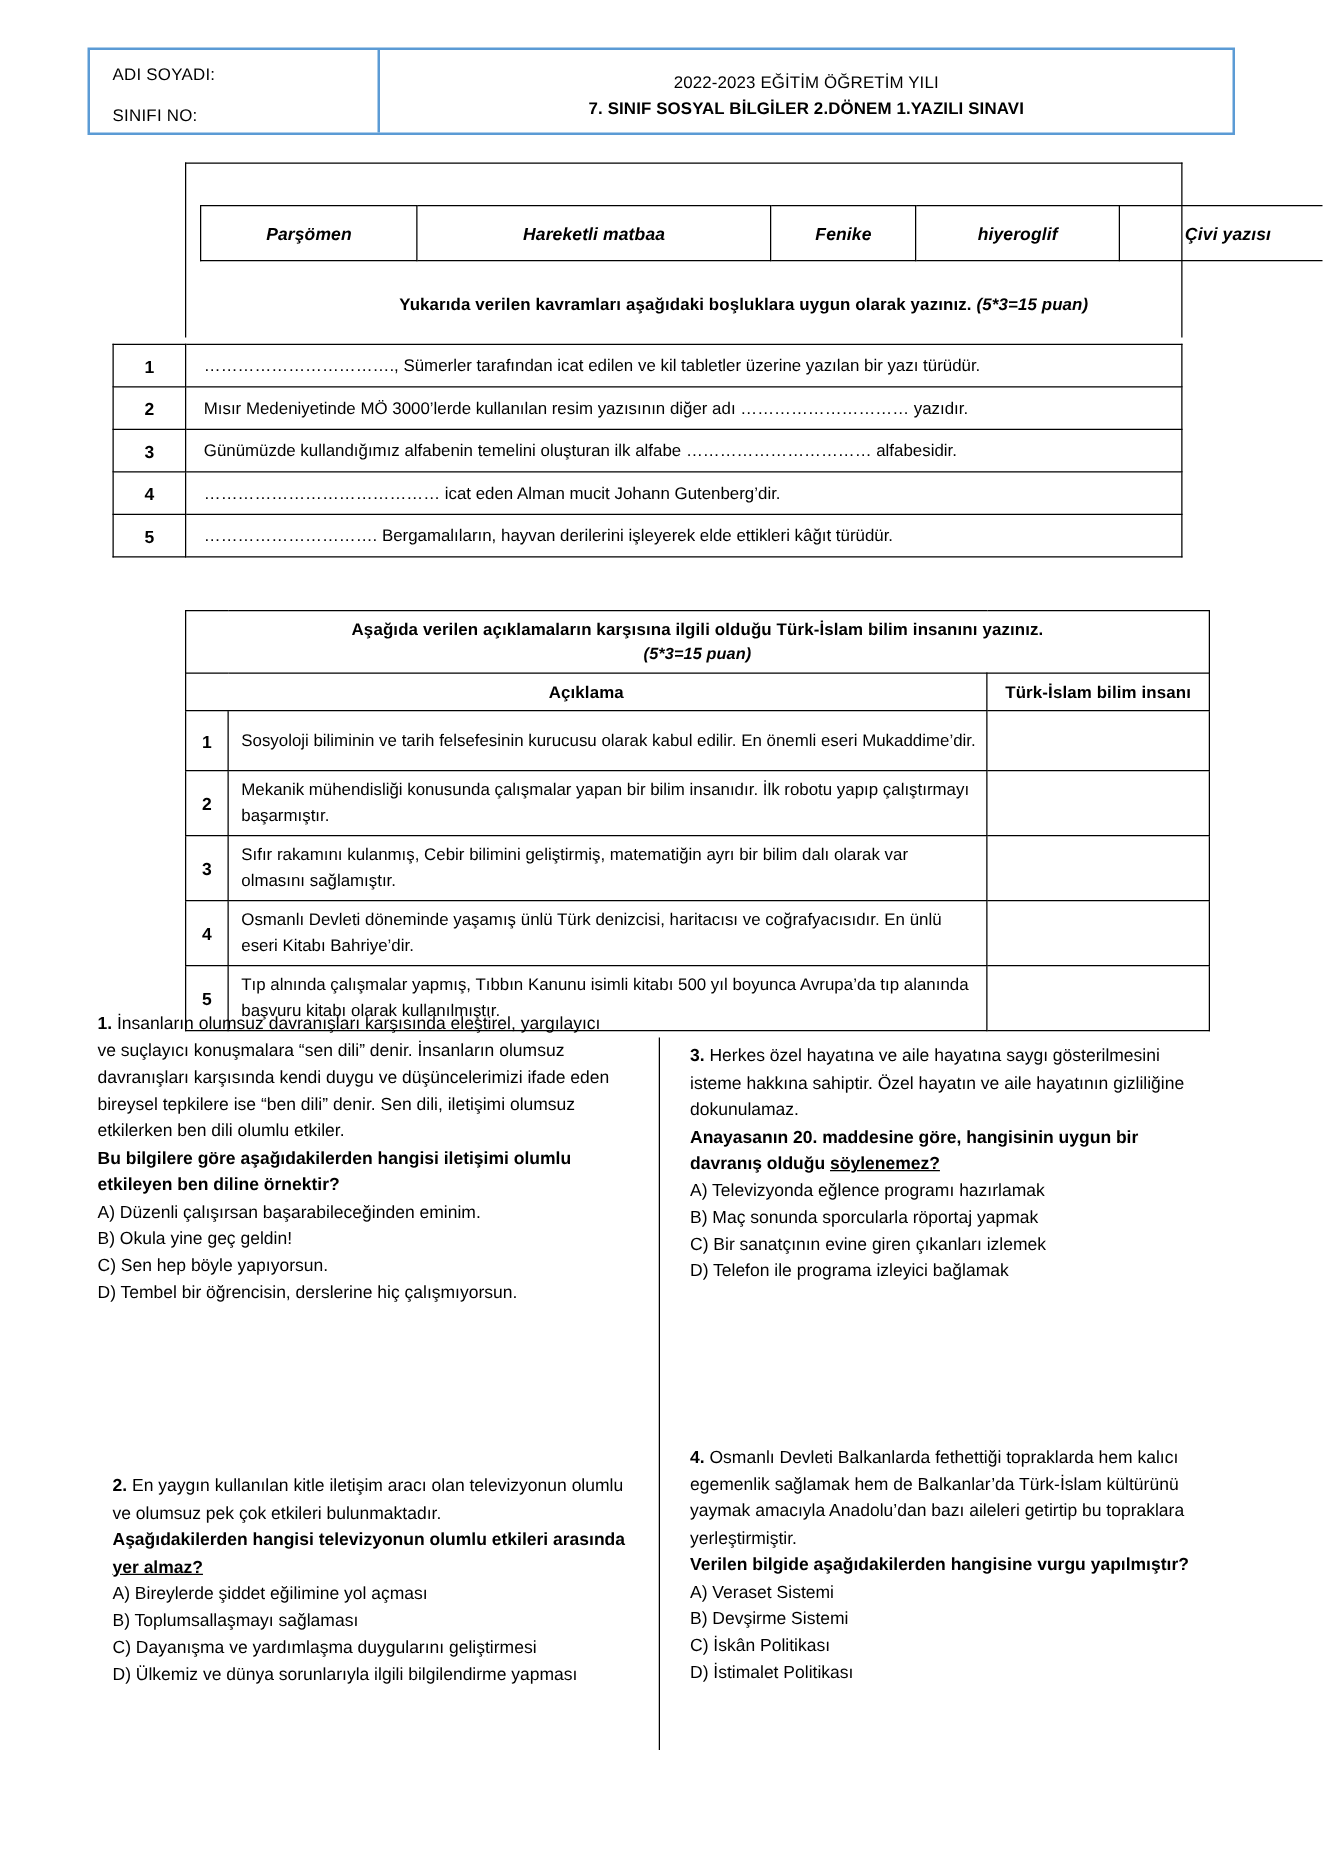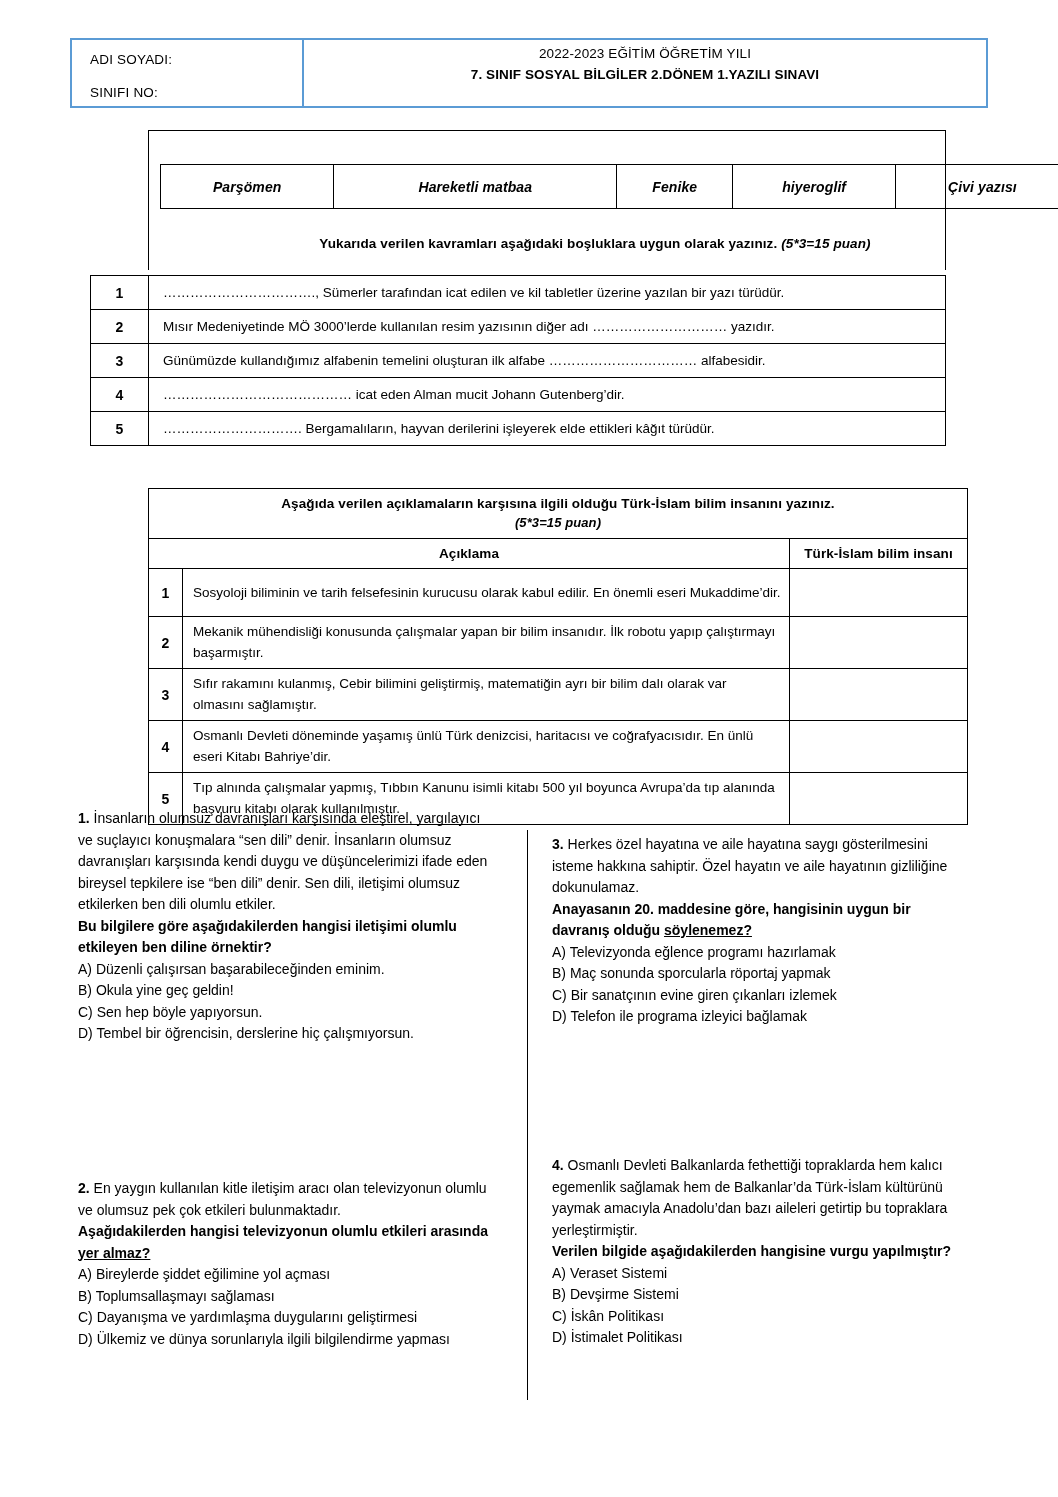--- a/index.html
+++ b/index.html
@@ -37,21 +37,21 @@
     font-size: 13.5px;
     line-height: 21px;
     letter-spacing: .2px;
   }
   .header-right {
     flex: 1;
     display: flex;
     flex-direction: column;
     align-items: center;
     justify-content: flex-start;
-    padding-top: 4px;
+    padding-top: 16px;
   }
   .header-right .line1 {
     font-size: 13.5px;
     line-height: 20px;
     letter-spacing: .1px;
   }
   .header-right .line2 {
     font-size: 13.5px;
     font-weight: bold;
     line-height: 21px;
@@ -309,21 +309,21 @@
 
 <div class="qcol left" style="top:808px;">
   <p class="q-text"><b>1.</b><span> İnsanların olumsuz davranışları karşısında eleştirel, yargılayıcı ve suçlayıcı konuşmalara “sen dili” denir. İnsanların olumsuz davranışları karşısında kendi duygu ve düşüncelerimizi ifade eden bireysel tepkilere ise “ben dili” denir. Sen dili, iletişimi olumsuz etkilerken ben dili olumlu etkiler.</span></p>
   <p class="q-prompt"><span>Bu bilgilere göre aşağıdakilerden hangisi iletişimi olumlu etkileyen ben diline örnektir?</span><u></u></p>
   <p class="q-opt">A) Düzenli çalışırsan başarabileceğinden eminim.</p>
   <p class="q-opt">B) Okula yine geç geldin!</p>
   <p class="q-opt">C) Sen hep böyle yapıyorsun.</p>
   <p class="q-opt">D) Tembel bir öğrencisin, derslerine hiç çalışmıyorsun.</p>
 </div>
 
-<div class="qcol left" style="top:1178px;">
+<div class="qcol left" style="top:1178px;margin-left:12px;">
   <p class="q-text"><b>2.</b><span> En yaygın kullanılan kitle iletişim aracı olan televizyonun olumlu ve olumsuz pek çok etkileri bulunmaktadır.</span></p>
   <p class="q-prompt"><span>Aşağıdakilerden hangisi televizyonun olumlu etkileri arasında </span><u>yer almaz?</u></p>
   <p class="q-opt">A) Bireylerde şiddet eğilimine yol açması</p>
   <p class="q-opt">B) Toplumsallaşmayı sağlaması</p>
   <p class="q-opt">C) Dayanışma ve yardımlaşma duygularını geliştirmesi</p>
   <p class="q-opt">D) Ülkemiz ve dünya sorunlarıyla ilgili bilgilendirme yapması</p>
 </div>
 
 <div class="qcol right" style="top:834px;">
   <p class="q-text"><b>3.</b><span> Herkes özel hayatına ve aile hayatına saygı gösterilmesini isteme hakkına sahiptir. Özel hayatın ve aile hayatının gizliliğine dokunulamaz.</span></p>

